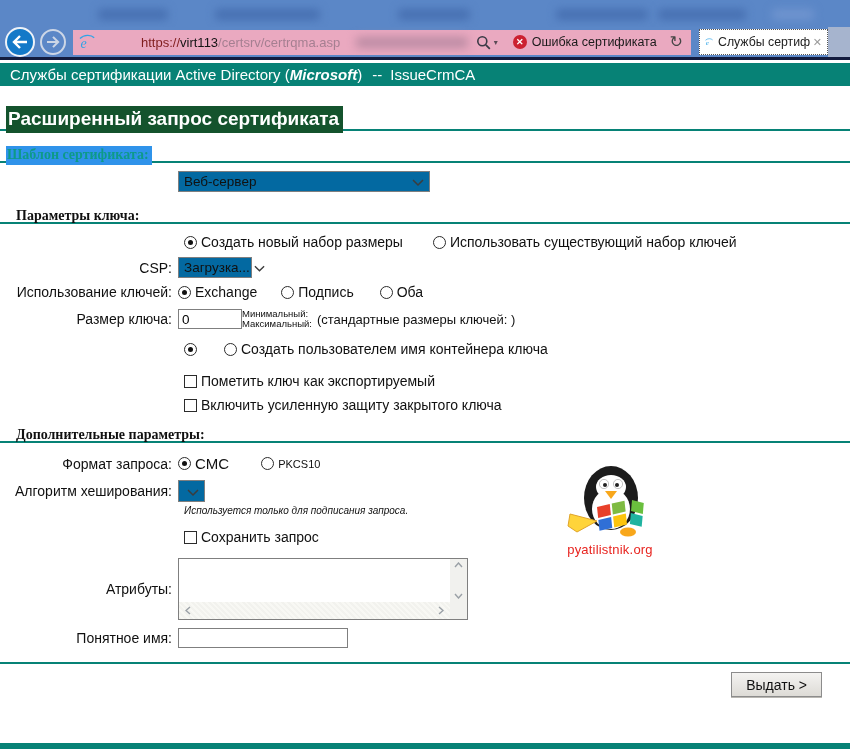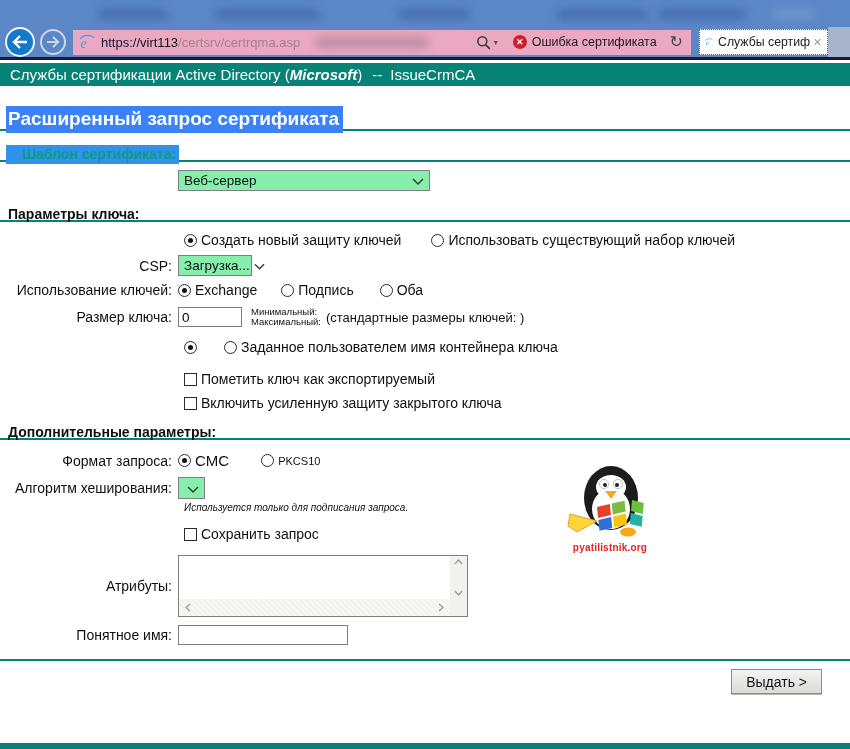--- a/index.html
+++ b/index.html
@@ -14,69 +14,69 @@
 
   
   .chrome { height:30px; background:#5b87c7; display:flex; align-items:center; }
   .btn-back { width:30px; height:30px; border-radius:50%; background:#1479c8; border:2px solid #eef2f8;
               margin-left:5px; display:flex; align-items:center; justify-content:center; flex:none; }
   .btn-fwd { width:26px; height:26px; border-radius:50%; border:2px solid #ccd6e6; margin-left:5px;
              display:flex; align-items:center; justify-content:center; flex:none; }
   .addressbar { margin-left:7px; width:618px; height:25px; background:#eaa9c0; display:flex;
                 align-items:center; padding:0 8px 0 6px; flex:none; position:relative; }
   .url { margin-left:6px; font-size:13px; white-space:nowrap; }
-  .url .scheme { color:#0f172a; } .url .host { color:#141414; } .url .path { color:#a57f91; }
+  .url .scheme { color:#7f1d1d;margin-left:40px; } .url .host { color:#141414; } .url .path { color:#a57f91; }
   .addr-blob { width:112px; height:11px; margin-left:16px; border-radius:3px; background:#bb8ba3; filter:blur(5px); }
   .addr-right { margin-left:auto; display:flex; align-items:center; }
   .caret { font-size:8px; color:#5a4a55; margin-left:3px; }
   .err { display:flex; align-items:center; margin-left:15px; }
   .err-ico { width:14px; height:14px; border-radius:50%; background:#cc2030; color:#fff; font-size:9px;
              font-weight:bold; display:flex; align-items:center; justify-content:center; line-height:1; }
   .err-label { margin-left:5px; font-size:12.5px; color:#1a1a1a; white-space:nowrap; }
   .refresh { margin-left:13px; font-size:16px; color:#454545; line-height:1; }
   .tab { margin-left:8px; width:129px; height:26px; background:#fff; border:1px dotted #555;
          display:flex; align-items:center; padding:0 5px; flex:none; }
   .tab-title { font-size:12.3px; color:#222; margin-left:5px; white-space:nowrap; overflow:hidden; }
   .tab-close { margin-left:auto; color:#9a9a9a; font-size:11px; line-height:1; padding-left:3px; }
   .strip { flex:1; height:100%; background:#a6b4ce; }
   .divider { height:3px; background:#131c3f; }
 
   
   .banner { height:23px; margin-top:3px; background:#078276; color:#fff; font-size:15px;
             display:flex; align-items:center; padding-left:10px; }
   .banner .sep { margin:0 8px 0 10px; }
   .h1wrap { margin:20px 0 0 6px; position:relative; z-index:1; }
-  .h1 { display:inline-block; background:#3b82f6; color:#fff; font-size:19px; font-weight:bold; padding:2px 4px 3px 2px; }
+  .h1 { display:inline-block; background:#14532d; color:#fff; font-size:19px; font-weight:bold; padding:2px 4px 3px 2px; }
   .rule { height:2px; background:#078276; margin-top:-4px; position:relative; z-index:0; }
   .rule.plainrule { margin-top:14px; }
   .secwrap { margin-left:6px; position:relative; z-index:1; display:inline-block; }
-  .sec { display:inline-block; font-weight:bold; font-size:14px; padding:1px 3px 2px 16px; }
+  .sec { display:inline-block; font-weight:bold; font-size:14px; padding:1px 3px 2px 1px;font-family:Liberation Serif, serif; }
   .sec.sel { background:#2f93ea; color:#0d9a88; }
-  .sec.plain { color:#101010; padding-left:2px; }
+  .sec.plain { color:#101010; padding-left:2px;margin-left:8px; }
   .mt14{margin-top:14px}.mt12{margin-top:12px}
 
   .frow { display:flex; align-items:center; }
   .flabel { width:172px; flex:none; text-align:right; font-size:14px; color:#101010; }
   .fbody { margin-left:6px; display:flex; align-items:center; }
   .rlabel { font-size:14px; color:#101010; margin-left:4px; white-space:nowrap; }
 
   .radio { width:13px; height:13px; border:1px solid #2b2b2b; border-radius:50%; background:#fff;
            position:relative; flex:none; }
   .radio.checked::after { content:''; position:absolute; left:3px; top:3px; right:3px; bottom:3px;
                           background:#111; border-radius:50%; }
   .checkbox { width:13px; height:13px; border:1px solid #2b2b2b; background:#fff; flex:none; }
 
-  .sel-box { height:21px; border:1px solid #7f7f7f; background:#86efac; display:inline-flex; align-items:center;
+  .sel-box { height:21px; border:1px solid #7f7f7f; background:#0369a1; display:inline-flex; align-items:center;
              font-size:13.5px; color:#111; padding-left:5px; }
   .sel-box .chevwrap { margin-left:auto; padding:2px 5px 0 4px; }
   .w-template{width:252px}.w-csp{width:74px}.w-hash{width:27px;padding-left:2px}
 
   .txt { height:20px; border:1px solid #7f7f7f; font-size:13.5px; padding:0 3px; font-family:inherit; background:#fff; }
   .w-size{width:64px}.w-friendly{width:170px}
-  .minmax { font-size:9.5px; line-height:10px; margin-left:9px; color:#101010; white-space:nowrap; }
+  .minmax { font-size:9.5px; line-height:10px; color:#101010; white-space:nowrap; }
   .stdnote { font-size:13px; margin-left:5px; color:#101010; white-space:nowrap; }
 
   .checkrow { display:flex; align-items:center; margin-left:184px; }
   .note { font-style:italic; font-size:10px; color:#101010; margin:3px 0 0 184px; }
 
   .ta { width:290px; height:62px; border:1px solid #7f7f7f; background:#fff; display:flex; flex-direction:column; }
   .ta-top { flex:1; display:flex; }
   .ta-space { flex:1; }
   .ta-vs { width:17px; background:#f1f1ee; display:flex; flex-direction:column; justify-content:space-between;
            align-items:center; padding:3px 0; }
@@ -85,21 +85,21 @@
            background-image:repeating-linear-gradient(45deg,#f2f2ee 0 2px,#f8f8f4 2px 4px); }
   .ta-corner { width:17px; background:#f1f1ee; }
 
   .btnrow { display:flex; justify-content:flex-end; margin:8px 28px 0 0; }
   .issue { font-family:inherit; font-size:14px; color:#111; background:linear-gradient(#f4f3f1,#dddbd6);
            border:1px solid #8c8c8c; height:25px; padding:0 14px; box-shadow:0 1px 0 #b9b7b2; }
 
   .bottom-teal { position:absolute; bottom:0; left:0; right:0; height:6px; background:#078276; }
 
   .watermark { position:absolute; left:563px; top:460px; width:94px; text-align:center; }
-  .wm-caption { color:#e8241f; font-weight:bold; font-size:10px; margin-top:-2px; letter-spacing:0.2px; }
+  .wm-caption { color:#e8241f; font-weight:normal; font-size:13px; margin-top:-2px; letter-spacing:0.2px; }
 </style>
 </head>
 <body>
 
 <div class="screen">
 
   
   <div class="titlebar">
     <div class="blob b1"></div>
     <div class="blob b2"></div>
@@ -190,21 +190,21 @@
   </div>
 
   
   <div class="secwrap mt14"><span class="sec plain">Параметры ключа:</span></div>
   <div class="rule"></div>
 
   <div class="frow" style="margin-top:10px;">
     <div class="flabel"></div>
     <div class="fbody" style="margin-left:12px;">
       <span class="radio checked"></span>
-      <span class="rlabel">Создать новый защиту ключей</span>
+      <span class="rlabel">Создать новый набор размеры</span>
       <span class="radio" style="margin-left:30px;"></span>
       <span class="rlabel">Использовать существующий набор ключей</span>
     </div>
   </div>
 
   <div class="frow" style="margin-top:7px;">
     <div class="flabel">CSP:</div>
     <div class="fbody">
       <span class="sel-box w-csp">
         <span>Загрузка...</span>
@@ -237,21 +237,21 @@
       </span>
       <span class="stdnote">(стандартные размеры ключей: )</span>
     </div>
   </div>
 
   <div class="frow" style="margin-top:12px;">
     <div class="flabel"></div>
     <div class="fbody" style="margin-left:12px;">
       <span class="radio checked"></span>
       <span class="radio" style="margin-left:27px;"></span>
-      <span class="rlabel">Заданное пользователем имя контейнера ключа</span>
+      <span class="rlabel">Создать пользователем имя контейнера ключа</span>
     </div>
   </div>
 
   <div class="checkrow" style="margin-top:16px;">
     <span class="checkbox"></span>
     <span class="rlabel">Пометить ключ как экспортируемый</span>
   </div>
   <div class="checkrow" style="margin-top:8px;">
     <span class="checkbox"></span>
     <span class="rlabel">Включить усиленную защиту закрытого ключа</span>

